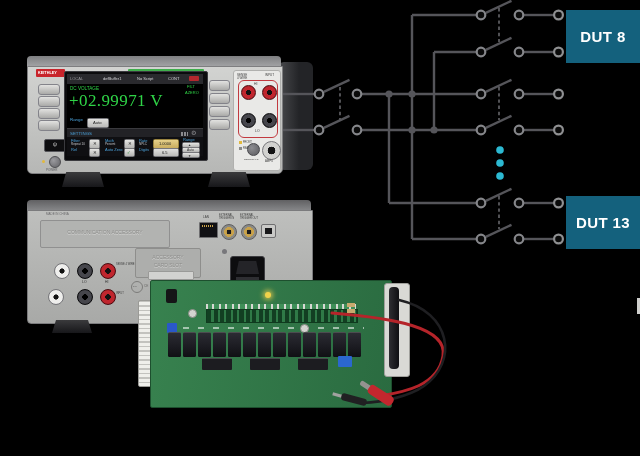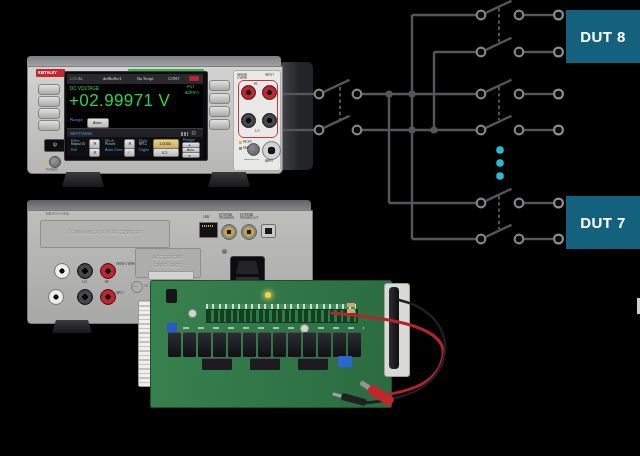--- a/index.html
+++ b/index.html
@@ -71,21 +71,21 @@
       <div class="abs" style="left:0;top:0;width:136px;height:9.5px;background:#29292d;">
         <span class="mt" style="left:3px;top:2.6px;transform:scale(.4);color:#9a9a9e;">LOCAL</span>
         <span class="mt" style="left:36px;top:2.6px;transform:scale(.4);color:#d6d6da;">defBuffer1</span>
         <span class="mt" style="left:70px;top:2.6px;transform:scale(.4);color:#d6d6da;">No Script</span>
         <span class="mt" style="left:101px;top:2.6px;transform:scale(.4);color:#d6d6da;">CONT</span>
         <div class="abs" style="left:122px;top:2.4px;width:10px;height:5px;background:#b3282e;border-radius:1px;"></div>
       </div>
       <span class="mt" style="left:3px;top:11.5px;transform:scale(.46);color:#2fd447;">DC VOLTAGE</span>
       <span class="mt" style="left:120px;top:11px;transform:scale(.4);color:#2fd447;">FILT</span>
       <span class="mt" style="left:118px;top:16.5px;transform:scale(.4);color:#2fd447;">AZERO</span>
-      <div class="abs" style="left:2px;top:17px;font-size:17px;color:#2fd447;letter-spacing:.4px;font-family:Liberation Sans, sans-serif;">+02.99971 V</div>
+      <div class="abs" style="left:2px;top:17px;font-size:17px;color:#2fd447;letter-spacing:.4px;font-family:Liberation Serif, serif;">+02.99971 V</div>
       <span class="mt" style="left:3px;top:43px;transform:scale(.44);color:#4aa0d8;">Range</span>
       <div class="abs wbtn" style="left:20px;top:43.5px;width:20px;height:8.5px;">
         <span class="mt" style="left:5px;top:2px;transform:scale(.42);color:#222;">Auto</span>
       </div>
       <div class="abs" style="left:0;top:54px;width:136px;height:9px;background:#222226;border-top:1px solid #3a3a3e;">
         <span class="mt" style="left:3px;top:2.4px;transform:scale(.44);color:#4aa0d8;">SETTINGS</span>
         <div class="abs" id="swipe-dots" style="left:52px;top:3px;"><span class="sdot"></span><span class="sdot"></span><span class="sdot"></span><span class="sdot"></span><span class="sdot on"></span><span class="sdot"></span><span class="sdot"></span></div>
         <div class="abs" style="left:114px;top:3px;width:7px;height:4px;
              background:repeating-linear-gradient(90deg,#8a8a8e 0 1.5px,transparent 1.5px 3px);"></div>
         <span class="mt" style="left:124px;top:1.4px;transform:scale(.62);color:#8a8a8e;">⚙</span>
@@ -245,21 +245,21 @@
     <div class="abs" style="left:338px;top:356px;width:14px;height:11px;background:#2b67cf;border-radius:1px;z-index:2;"></div>
     <div class="abs" style="left:384px;top:283px;width:24px;height:92px;background:#d9d9d5;border:1px solid #a0a09c;border-radius:3px;z-index:2;"></div>
     <div class="abs" style="left:389px;top:287px;width:10px;height:82px;background:linear-gradient(90deg,#2e2e32,#0f0f12);border-radius:4px;z-index:2;"></div>
     <div class="abs" style="left:637px;top:298px;width:3px;height:16px;background:#cfcfcd;z-index:1;"></div>
   </div>
 
   <div class="dut" id="dut1" style="top:10px;height:53px;">
     <span>DUT 8</span>
   </div>
   <div class="dut" id="dut10" style="top:196px;height:53px;">
-    <span>DUT 7</span>
+    <span>DUT 13</span>
   </div>
 
   <svg id="schematic" viewBox="0 0 640 456" style="position:absolute;left:0;top:0;width:640px;height:456px;z-index:5;pointer-events:none;">
       <line x1="283" y1="94" x2="314.7" y2="94" class="wire"></line>
       <line x1="361.3" y1="94" x2="476.7" y2="94" class="wire"></line>
       <line x1="283" y1="130" x2="314.7" y2="130" class="wire"></line>
       <line x1="361.3" y1="130" x2="476.7" y2="130" class="wire"></line>
       <line x1="389" y1="94" x2="389" y2="203" class="wire"></line>
       <line x1="389" y1="203" x2="476.7" y2="203" class="wire"></line>
       <line x1="412" y1="15" x2="412" y2="239" class="wire"></line>

